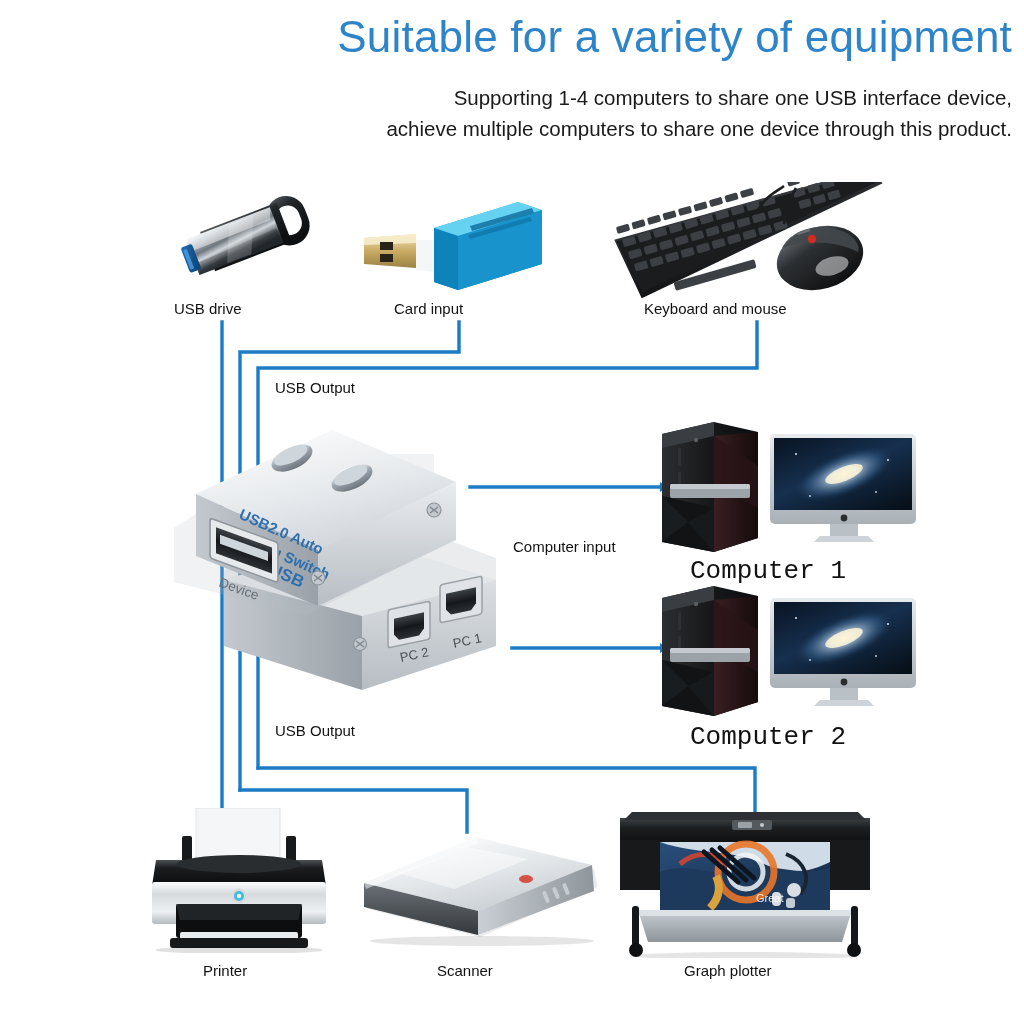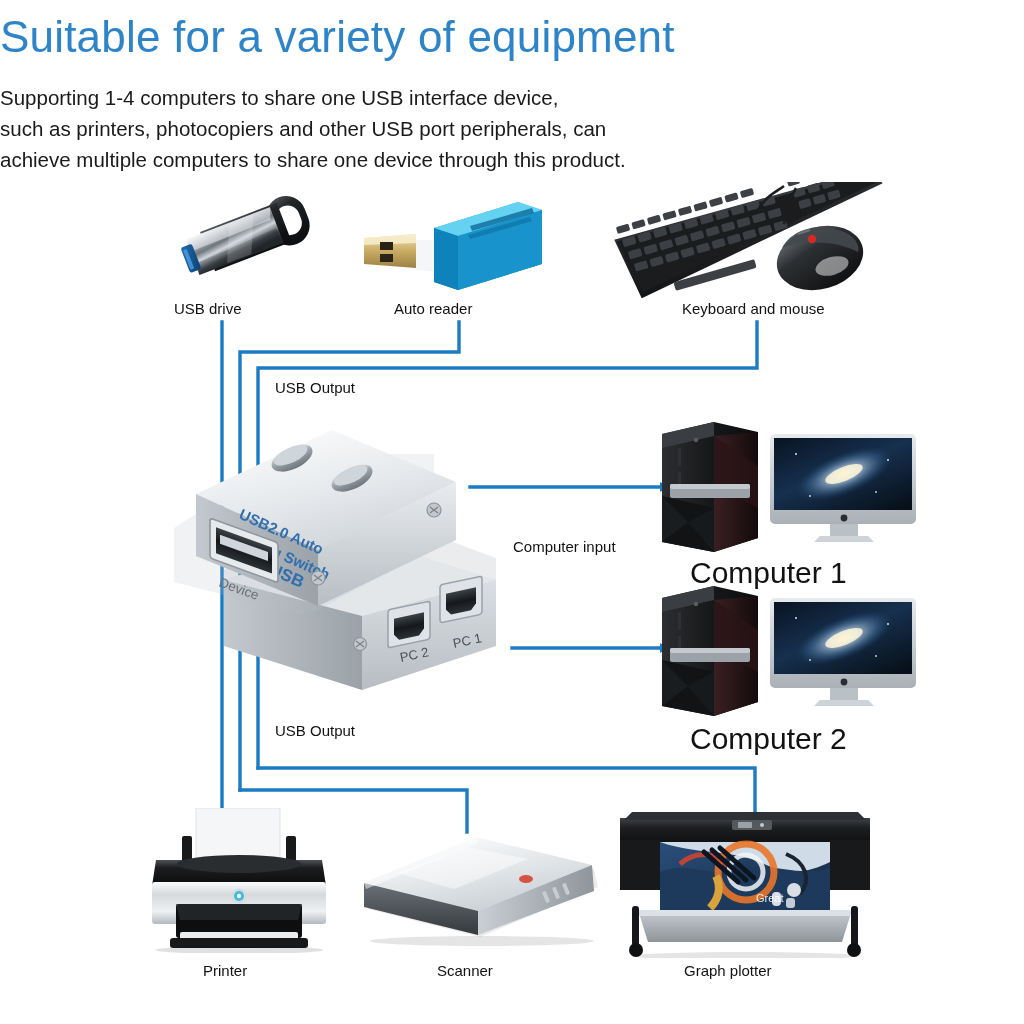--- a/index.html
+++ b/index.html
@@ -1,36 +1,35 @@
 <!DOCTYPE html>
 <html><head>
 <meta charset="utf-8">
 <style>
   html,body{margin:0;padding:0;background:#fff;}
   body{width:1024px;height:1024px;position:relative;overflow:hidden;
        font-family:"Liberation Sans","DejaVu Sans",sans-serif;background:#fff;}
   #stage{position:absolute;inset:0;width:1024px;height:1024px;}
-  .hdr{position:absolute;left:0;right:12px;text-align:left;}
+  .hdr{position:absolute;left:0;right:12px;text-align:right;}
   #title{top:14px;font-size:44px;color:#2e84c8;letter-spacing:.2px;font-weight:400;line-height:1.05;}
   #subtitle{top:82px;font-size:20.5px;color:#1a1a1a;line-height:1.52;font-weight:400;}
   .lbl{position:absolute;font-size:15px;color:#121212;white-space:nowrap;font-weight:400;}
-  .lbl.big{font-size:30px;}
+  .lbl.big{font-size:26px;font-family:Liberation Mono, monospace;}
   svg{display:block;}
   .dev{position:absolute;}
   #wires{position:absolute;left:0;top:0;width:1024px;height:1024px;pointer-events:none;}
 </style>
 </head>
 <body>
 
 <div id="stage">
 
   <div class="hdr" id="title">Suitable for a variety of equipment</div>
   <div class="hdr" id="subtitle">
     <div>Supporting 1-4 computers to share one USB interface device,</div>
-    <div>such as printers, photocopiers and other USB port peripherals, can</div>
     <div>achieve multiple computers to share one device through this product.</div>
   </div>
 
   <svg id="wires" viewBox="0 0 1024 1024">
     <g fill="none" stroke="#1b7bc4" stroke-width="3.4" stroke-linecap="square">
 
       <path d="M222,322 L222,812"></path>
 
       <path d="M459,322 L459,352 L240,352 L240,790"></path>
 
@@ -114,21 +113,21 @@
         <path d="M0,26 L84,0 L108,8 L108,62 L24,88 L0,80 Z" fill="url(#crBlue)"></path>
         <path d="M0,26 L84,0 L108,8 L24,34 Z" fill="#66d2f2"></path>
         <path d="M24,34 L108,8 L108,62 L24,88 Z" fill="#1893cc"></path>
         <path d="M36,24 L98,6 L100,11 L38,29 Z" fill="#0b6a99" opacity="0.8"></path>
         <path d="M34,33 L96,15 L98,19 L36,37 Z" fill="#0b6a99" opacity="0.55"></path>
         <circle cx="14" cy="35" r="2.6" fill="#0a5f8c"></circle>
         <path d="M0,26 L24,34 L24,88 L0,80 Z" fill="#0d82bb"></path>
       </g>
     </svg>
   </div>
-  <div class="lbl" style="left:394px;top:300px;">Auto reader</div>
+  <div class="lbl" style="left:394px;top:300px;">Card input</div>
 
   <div class="dev" style="left:608px;top:182px;">
     <svg width="292" height="116" viewBox="0 0 292 116">
       <defs>
         <linearGradient id="kbBody" x1="0" y1="0" x2="0.2" y2="1">
           <stop offset="0" stop-color="#4a4d51"></stop>
             <stop offset="0.4" stop-color="#26282b"></stop>
           <stop offset="1" stop-color="#121315"></stop>
         </linearGradient>
         <linearGradient id="mBody" x1="0.2" y1="0" x2="0.7" y2="1">
@@ -209,21 +208,21 @@
 
       <g transform="translate(168,36)">
         <ellipse cx="44" cy="40" rx="44" ry="31" fill="url(#mBody)" transform="rotate(-16 44 40)"></ellipse>
         <path d="M6,30 C16,10 48,2 72,16 C80,21 84,28 82,34 C60,22 26,22 6,30 Z" fill="#43484d" opacity="0.9"></path>
         <ellipse cx="56" cy="48" rx="17" ry="9" fill="#f3f6f8" opacity="0.5" transform="rotate(-16 56 48)"></ellipse>
         <circle cx="36" cy="21" r="4.2" fill="#d42b20"></circle>
         <path d="M22,16 L34,12" stroke="#6d7277" stroke-width="2" fill="none"></path>
       </g>
     </svg>
   </div>
-  <div class="lbl" style="left:682px;top:300px;">Keyboard and mouse</div>
+  <div class="lbl" style="left:644px;top:300px;">Keyboard and mouse</div>
 
   <div class="lbl" style="left:275px;top:379px;">USB Output</div>
 
   <div class="dev" style="left:166px;top:420px;">
     <svg width="360" height="270" viewBox="0 0 360 270">
       <defs>
         <linearGradient id="swTop" x1="0.1" y1="0" x2="0.6" y2="1">
           <stop offset="0" stop-color="#fdfefe"></stop>
             <stop offset="0.55" stop-color="#e7eaed"></stop>
           <stop offset="1" stop-color="#cfd4d9"></stop>

